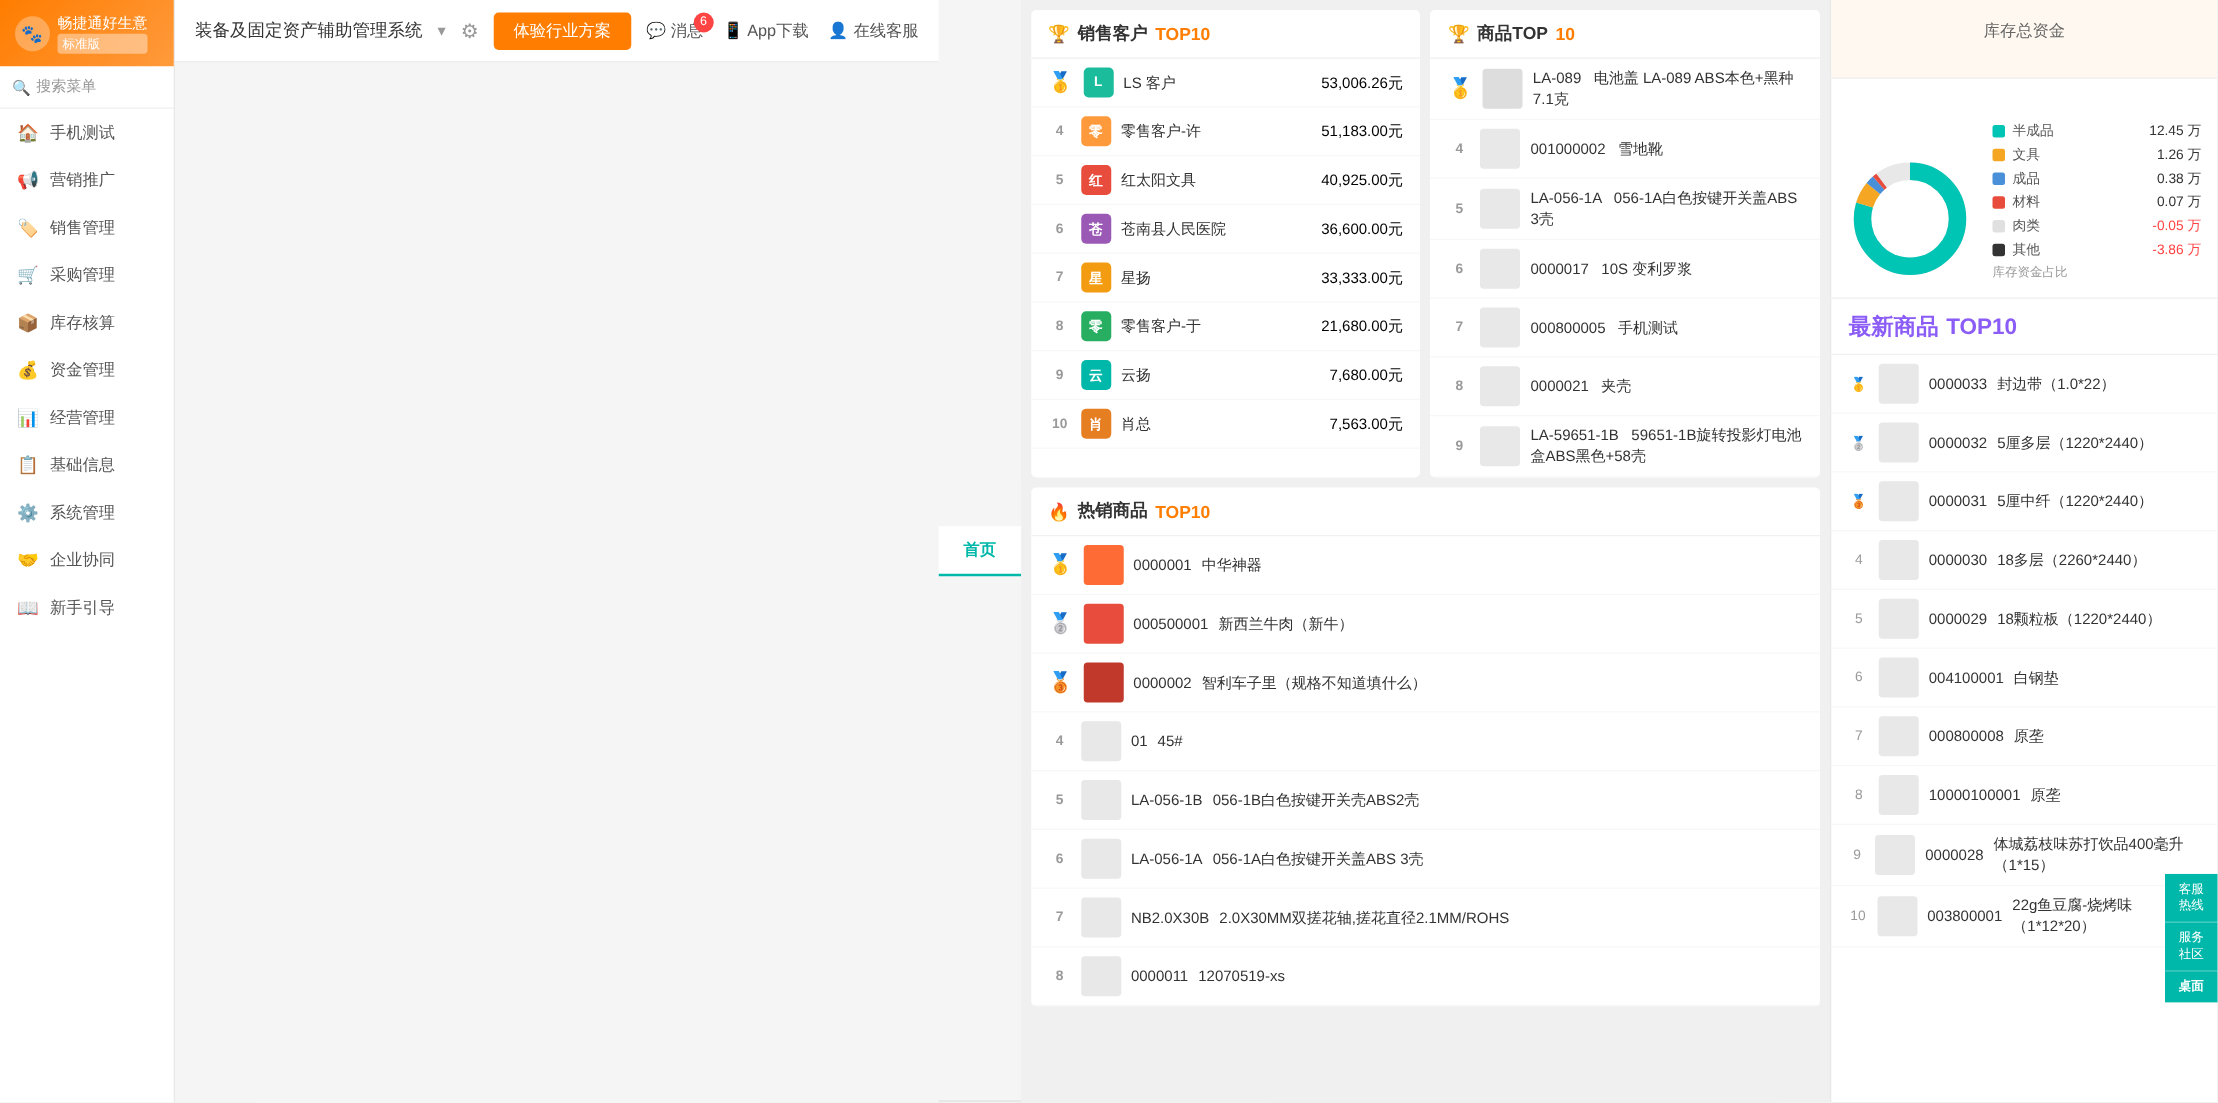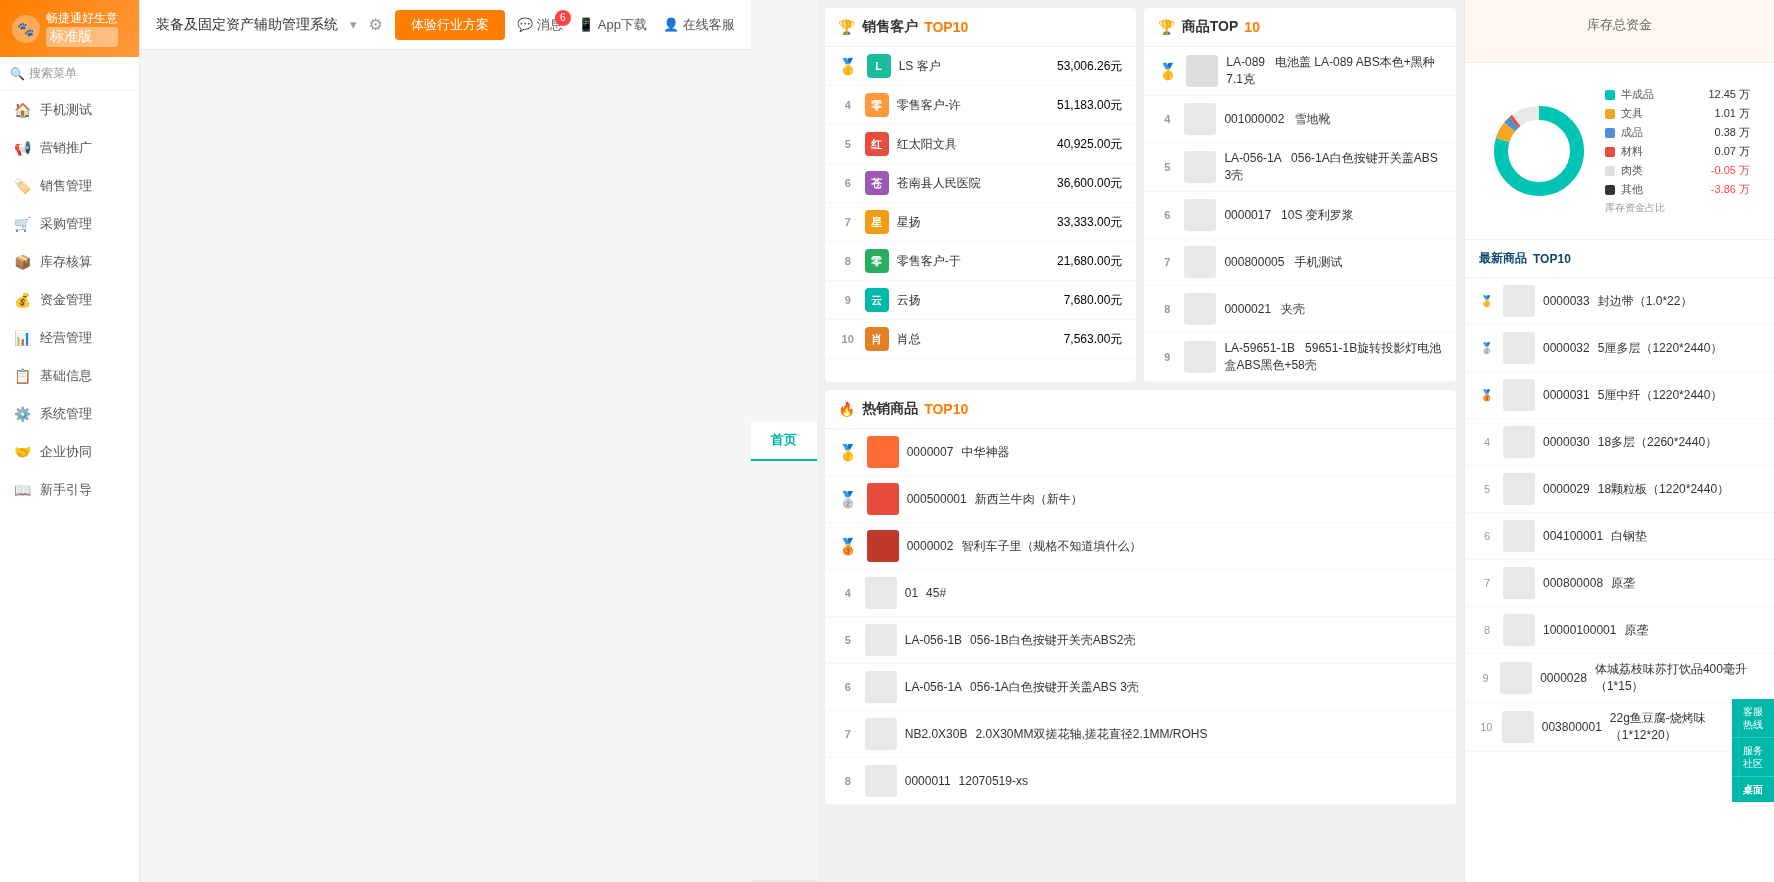--- a/index.html
+++ b/index.html
@@ -25,21 +25,21 @@
       min-height: 50px;
     }
     .sidebar-logo .logo-icon {
       width: 28px; height: 28px;
       background: rgba(255,255,255,0.3);
       border-radius: 50%;
       display: flex; align-items: center; justify-content: center;
       font-size: 14px; font-weight: bold;
     }
     .sidebar-logo .logo-badge {
-      font-size: 14px;
+      font-size: 10px;
       background: rgba(255,255,255,0.4);
       padding: 1px 4px;
       border-radius: 3px;
     }
     .sidebar-search {
       padding: 8px 10px;
       border-bottom: 1px solid #f0f0f0;
     }
     .sidebar-search-inner {
       display: flex; align-items: center; gap: 4px;
@@ -215,25 +215,26 @@
       background: #fff8f0;
       padding: 16px;
       text-align: center;
       border-bottom: 1px solid #f0f0f0;
     }
     .inventory-total .label { color: #666; font-size: 13px; margin-bottom: 12px; }
     .inventory-total .amount { font-size: 28px; color: #333; font-weight: bold; }
     .inventory-total .unit { font-size: 14px; color: #666; }
 
     .chart-section {
-      padding: 24px;
+      padding: 13px;
       display: flex;
       gap: 16px;
       border-bottom: 1px solid #f0f0f0;
-      align-items: center;
+      align-items: flex-end;
+      margin-top: 21px;
     }
 
     
     .donut-chart {
       width: 100px; height: 100px; flex-shrink: 0;
     }
 
     .chart-legend {
       flex: 1;
       font-size: 11px;
@@ -245,21 +246,21 @@
     .legend-dot {
       width: 10px; height: 10px; border-radius: 2px; flex-shrink: 0;
     }
     .legend-name { flex: 1; color: #555; }
     .legend-val { color: #333; font-weight: 500; }
     .legend-val.neg { color: #ff4444; }
 
     
     .section-header {
       padding: 10px 14px;
-      font-size: 12px; font-weight: bold; color: #0c4a6e;
+      font-size: 18px; font-weight: bold; color: #8b5cf6;
       display: flex; align-items: center; gap: 6px;
       border-bottom: 1px solid #f0f0f0;
     }
     .new-prod-item {
       display: flex; align-items: center; gap: 8px;
       padding: 7px 14px;
       border-bottom: 1px solid #f7f7f7;
       font-size: 12px; color: #333;
     }
     .prod-num {
@@ -503,21 +504,21 @@
         <div class="panel">
           <div class="panel-header">
             <span>🔥</span>
             <span>热销商品</span>
             <span class="top10-badge">TOP10</span>
           </div>
           <div>
             <div class="rank-item-prod">
               <span class="rank-medal">🥇</span>
               <div class="prod-img" style="background:#ff6b35;"></div>
-              <span>0000007</span>
+              <span>0000001</span>
               <span>中华神器</span>
             </div>
             <div class="rank-item-prod">
               <span class="rank-medal">🥈</span>
               <div class="prod-img" style="background:#e74c3c;"></div>
               <span>000500001</span>
               <span>新西兰牛肉（新牛）</span>
             </div>
             <div class="rank-item-prod">
               <span class="rank-medal">🥉</span>
@@ -584,21 +585,21 @@
         </div>
         <div class="chart-legend">
           <div class="legend-item">
             <div class="legend-dot" style="background:#00c4b4;"></div>
             <span class="legend-name">半成品</span>
             <span class="legend-val">12.45 万</span>
           </div>
           <div class="legend-item">
             <div class="legend-dot" style="background:#f5a623;"></div>
             <span class="legend-name">文具</span>
-            <span class="legend-val">1.01 万</span>
+            <span class="legend-val">1.26 万</span>
           </div>
           <div class="legend-item">
             <div class="legend-dot" style="background:#4a90d9;"></div>
             <span class="legend-name">成品</span>
             <span class="legend-val">0.38 万</span>
           </div>
           <div class="legend-item">
             <div class="legend-dot" style="background:#e74c3c;"></div>
             <span class="legend-name">材料</span>
             <span class="legend-val">0.07 万</span>

